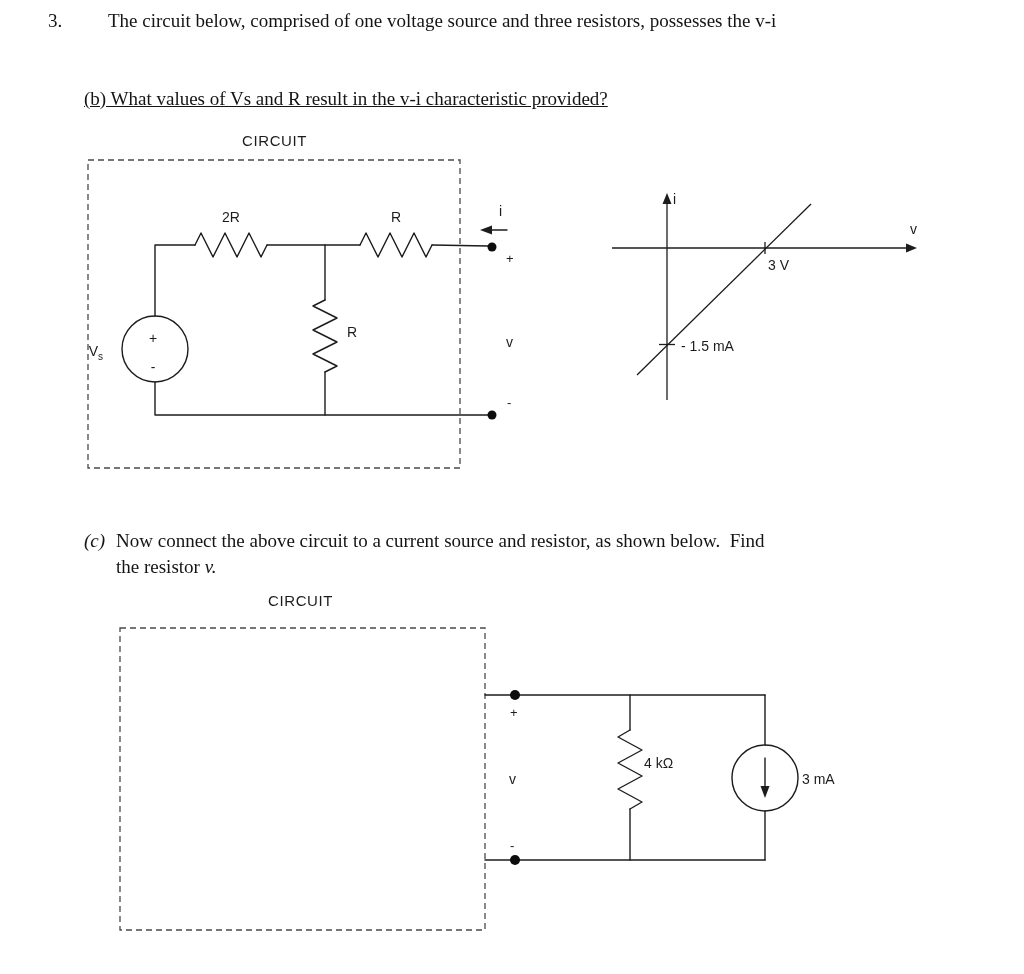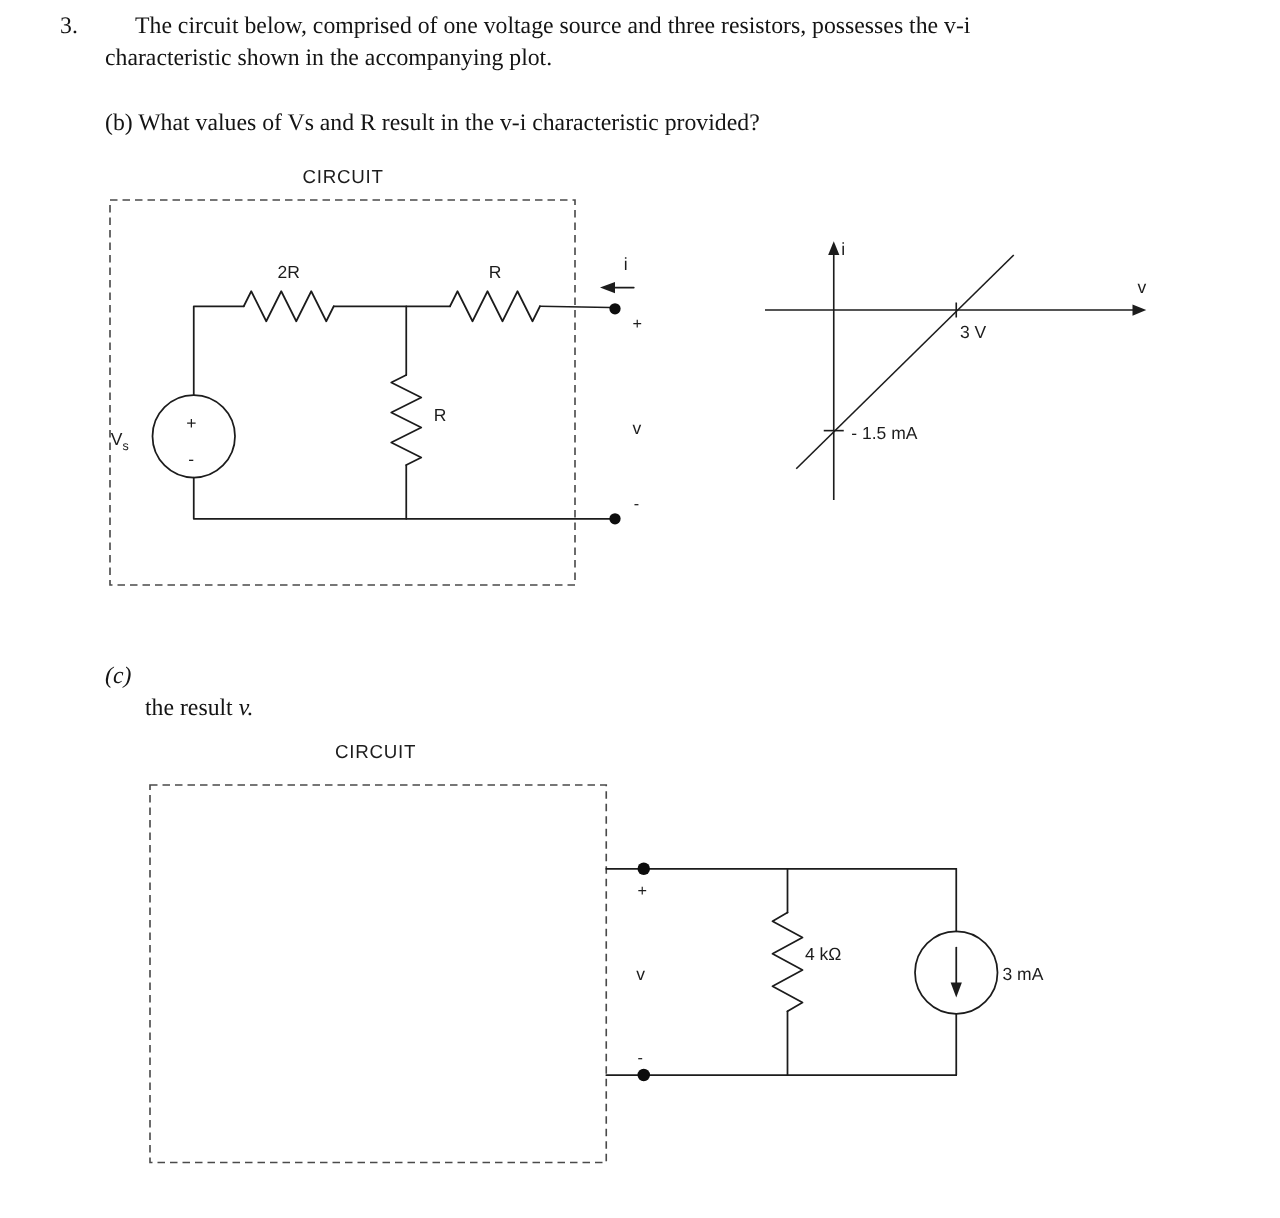--- a/index.html
+++ b/index.html
@@ -21,25 +21,25 @@
   .ctitle { font-family:"Liberation Sans", sans-serif; font-size:15px; letter-spacing:0.6px; fill:#1c1c1c; }
   .mid { text-anchor:middle; }
 </style>
 </head>
 <body>
 
 <div class="page">
 
   <div class="text-line" style="left:48px; top:8px;">3.</div>
   <div class="text-line" style="left:84px; top:8px;margin-left:24px;">The circuit below, comprised of one voltage source and three resistors, possesses the v-i</div>
-  <div class="text-line" style="left:84px; top:34px;">characteristic shown in the accompanying plot.</div>
-  <div class="text-line" style="left:84px; top:86px;">(b) What values of Vs and R result in the v-i characteristic provided?</div>
+  <div class="text-line" style="left:84px; top:86px;text-decoration:underline;">(b) What values of Vs and R result in the v-i characteristic provided?</div>
 
   <div class="text-line italic" style="left:84px; top:528px;">(c)</div>
-  <div class="text-line" style="left:116px; top:554px;"><span>the result </span><span class="italic">v.</span></div>
+  <div class="text-line" style="left:116px; top:528px;">Now connect the above circuit to a current source and resistor, as shown below.  Find</div>
+  <div class="text-line" style="left:116px; top:554px;"><span>the resistor </span><span class="italic">v.</span></div>
 
   <svg class="svg-layer" width="1024" height="974" viewBox="0 0 1024 974">
 
     <g>
       <text x="242" y="146" class="ctitle">CIRCUIT</text>
       <rect x="88" y="160" width="372" height="308" class="dashed"></rect>
 
       <circle cx="155" cy="349" r="33" class="wire"></circle>
       <text x="153" y="343" class="clabel mid">+</text>
       <text x="153" y="372" class="clabel mid">-</text>

